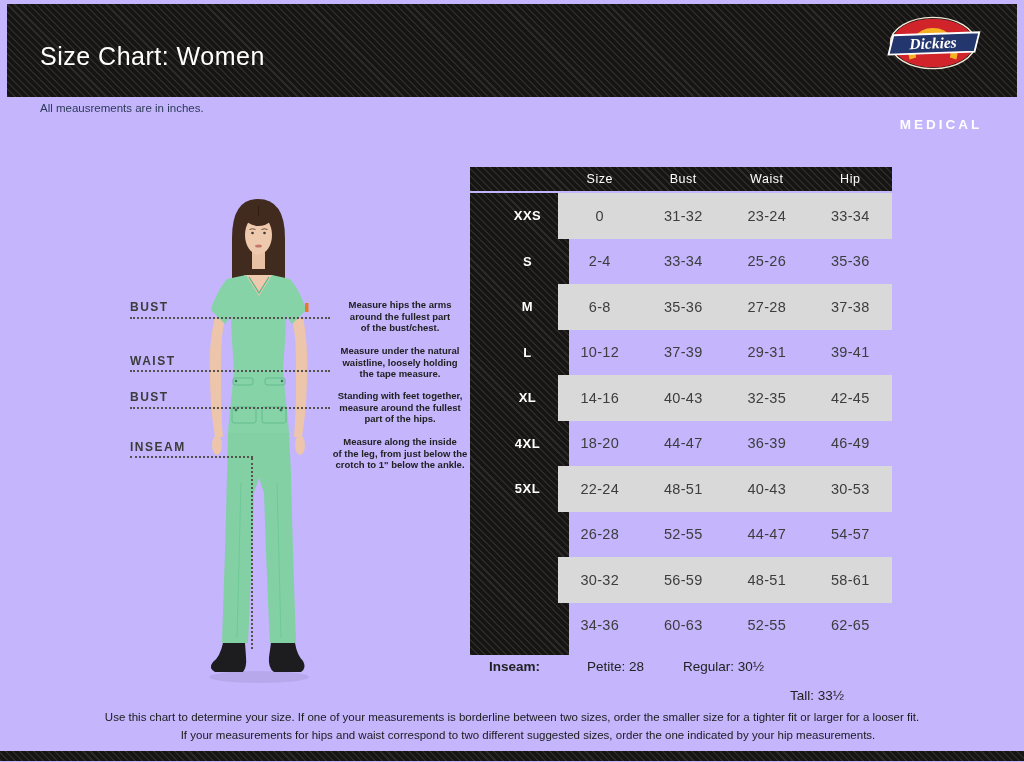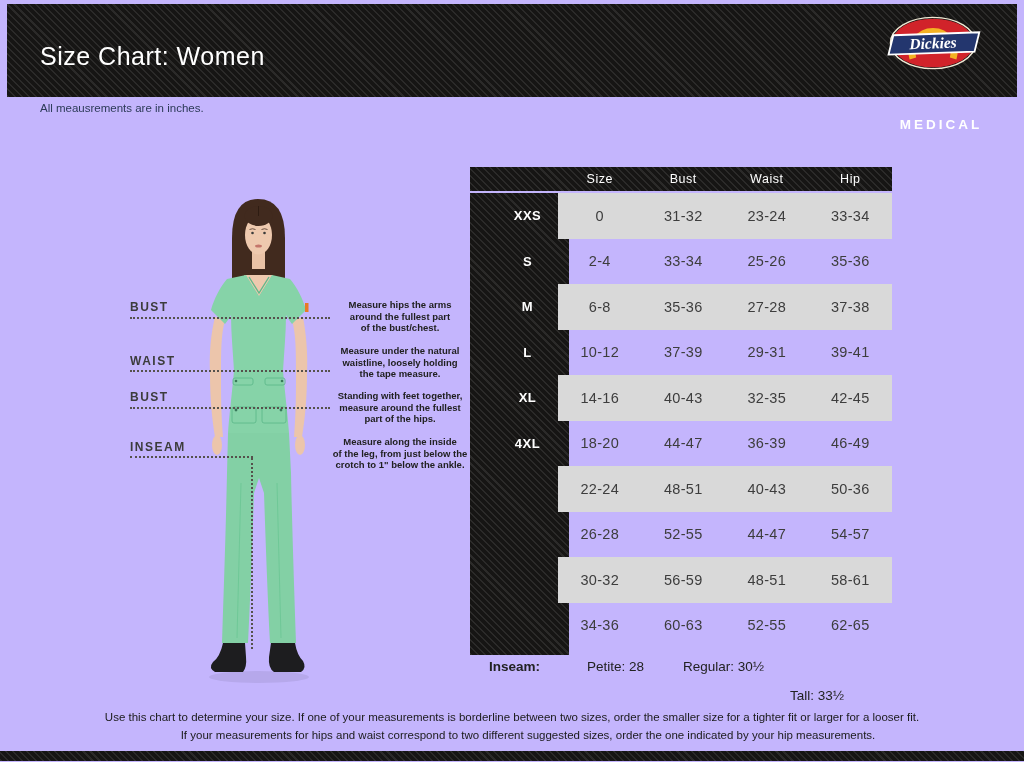--- a/index.html
+++ b/index.html
@@ -159,20 +159,21 @@
     <div class="hcell">Hip</div>
   </div>
 
   <div class="sizecol striped">
     <div class="sname">XXS</div>
     <div class="sname">S</div>
     <div class="sname">M</div>
     <div class="sname">L</div>
     <div class="sname">XL</div>
     <div class="sname">4XL</div>
+    <div class="sname">5XL</div>
   </div>
 
   <div class="tbody">
     <div class="trow g">
       <div class="tcell">0</div>
       <div class="tcell">31-32</div>
       <div class="tcell">23-24</div>
       <div class="tcell">33-34</div>
     </div>
     <div class="trow">
@@ -202,21 +203,21 @@
     <div class="trow">
       <div class="tcell">18-20</div>
       <div class="tcell">44-47</div>
       <div class="tcell">36-39</div>
       <div class="tcell">46-49</div>
     </div>
     <div class="trow g">
       <div class="tcell">22-24</div>
       <div class="tcell">48-51</div>
       <div class="tcell">40-43</div>
-      <div class="tcell">50-36</div>
+      <div class="tcell">30-53</div>
     </div>
     <div class="trow">
       <div class="tcell">26-28</div>
       <div class="tcell">52-55</div>
       <div class="tcell">44-47</div>
       <div class="tcell">54-57</div>
     </div>
     <div class="trow g">
       <div class="tcell">30-32</div>
       <div class="tcell">56-59</div>

